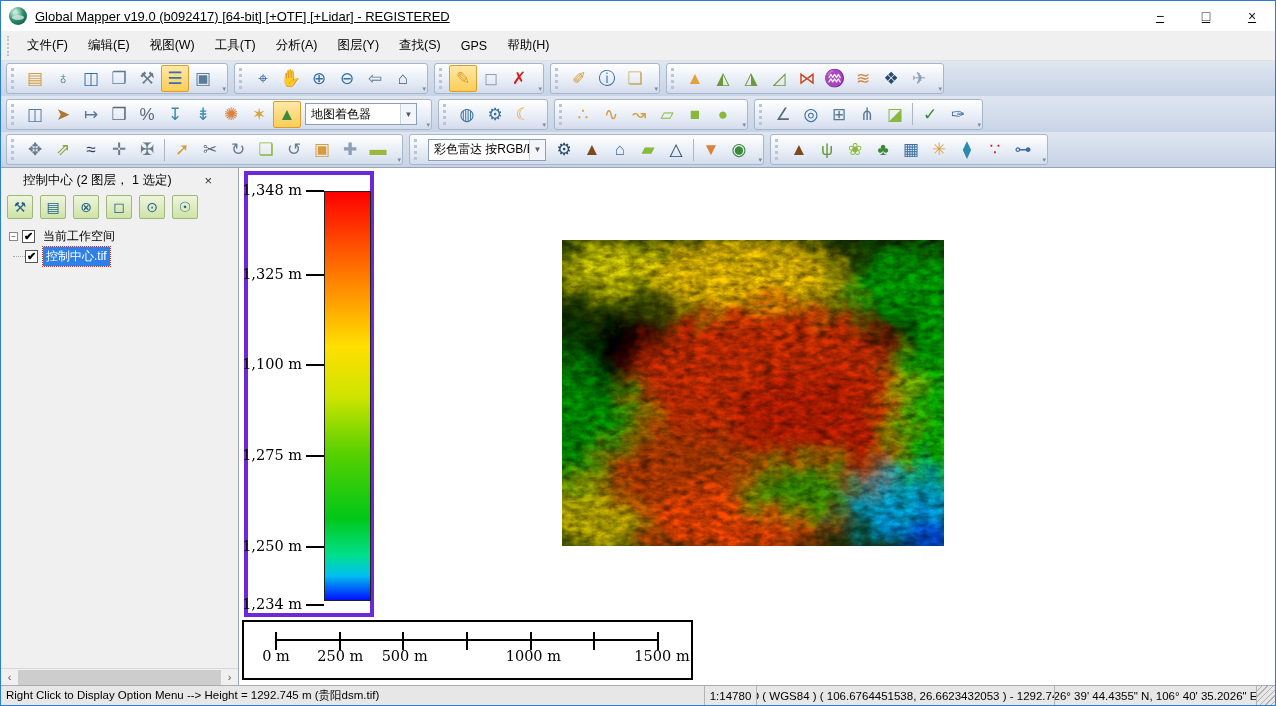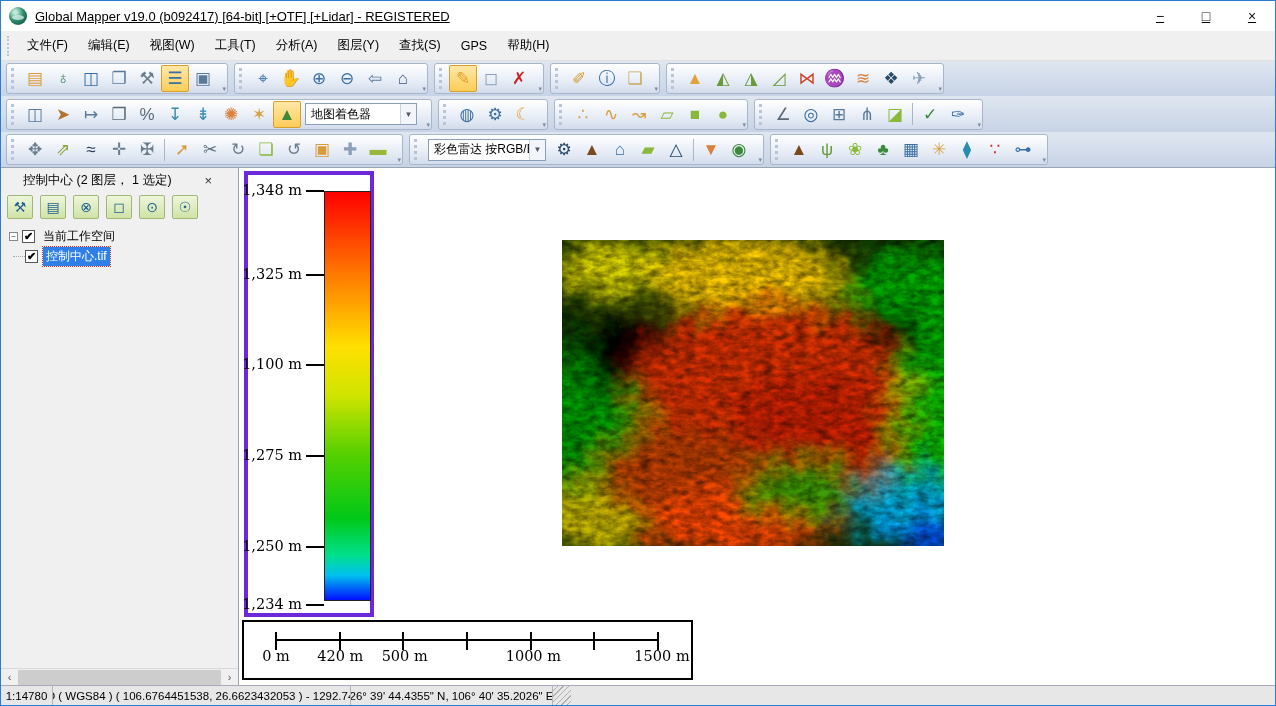--- a/index.html
+++ b/index.html
@@ -517,27 +517,28 @@
           <div class="sc-tick" style="left: calc(0% - 1px);"></div>
           <div class="sc-tick" style="left: calc(16.6667% - 1px);"></div>
           <div class="sc-tick" style="left: calc(33.3333% - 1px);"></div>
           <div class="sc-tick" style="left: calc(50% - 1px);"></div>
           <div class="sc-tick" style="left: calc(66.6667% - 1px);"></div>
           <div class="sc-tick" style="left: calc(83.3333% - 1px);"></div>
           <div class="sc-tick" style="left: calc(100% - 1px);"></div>
         </div>
       <div id="sc-labels">
           <div class="sc-label" style="left: 32px;">0 m</div>
-          <div class="sc-label" style="left: 96.3333px;">420 m</div>
+          <div class="sc-label" style="left: 96.3333px;">250 m</div>
           <div class="sc-label" style="left: 160.667px;">500 m</div>
           <div class="sc-label" style="left: 289.333px;">1000 m</div>
           <div class="sc-label" style="left: 418px;">1500 m</div>
         </div>
     </div>
   </div>
 </div>
 
 <div class="statusbar" id="statusbar">
+    <div class="st-cell grow">Right Click to Display Option Menu --&gt; Height = 1292.745 m (贵阳dsm.tif)</div>
     <div class="st-cell" style="width: 52px; justify-content: center;">1:14780</div>
     <div class="st-cell" style="width: 298px; justify-content: center;">GEO ( WGS84 ) ( 106.6764451538, 26.6623432053 ) - 1292.745 m</div>
     <div class="st-cell" style="width: 202px; justify-content: center;">26° 39' 44.4355" N, 106° 40' 35.2026" E</div>
     <div class="st-grip"></div>
   </div>
 
 </body></html>

